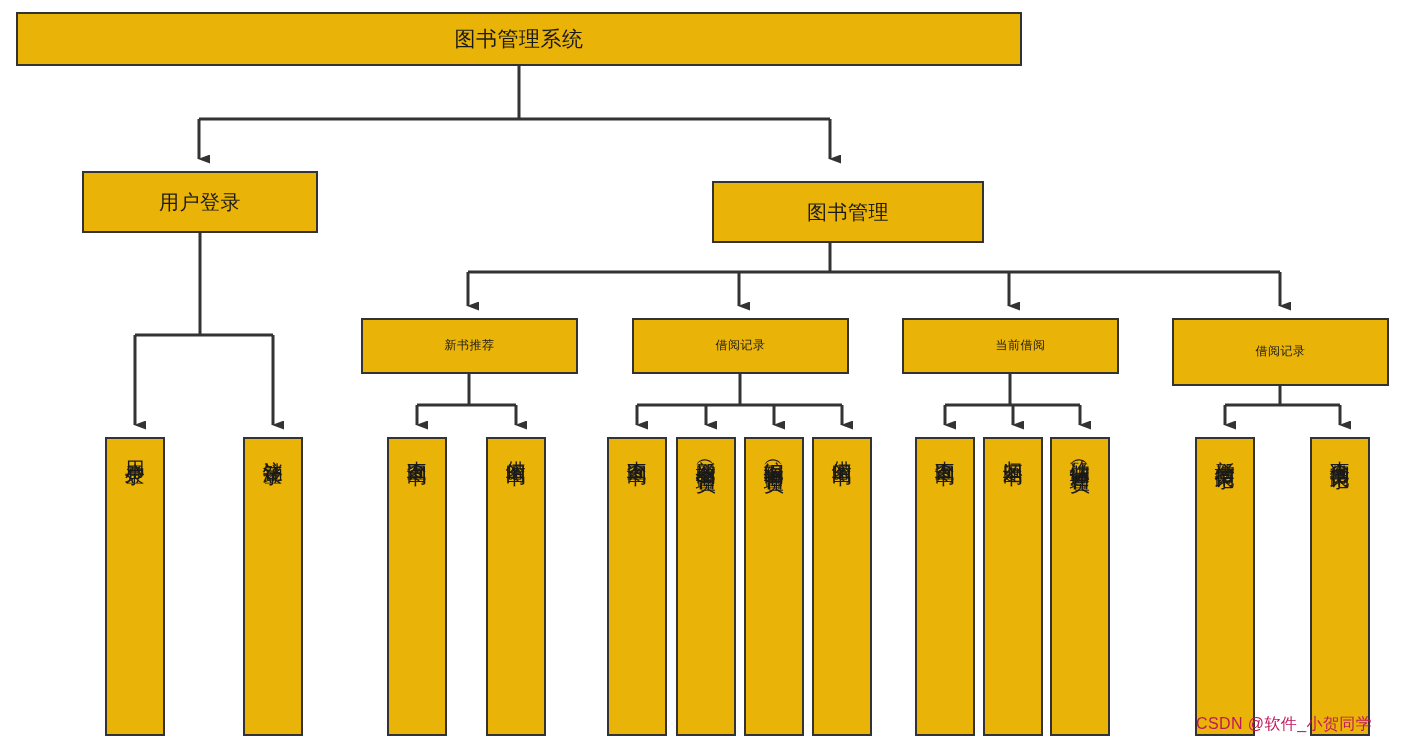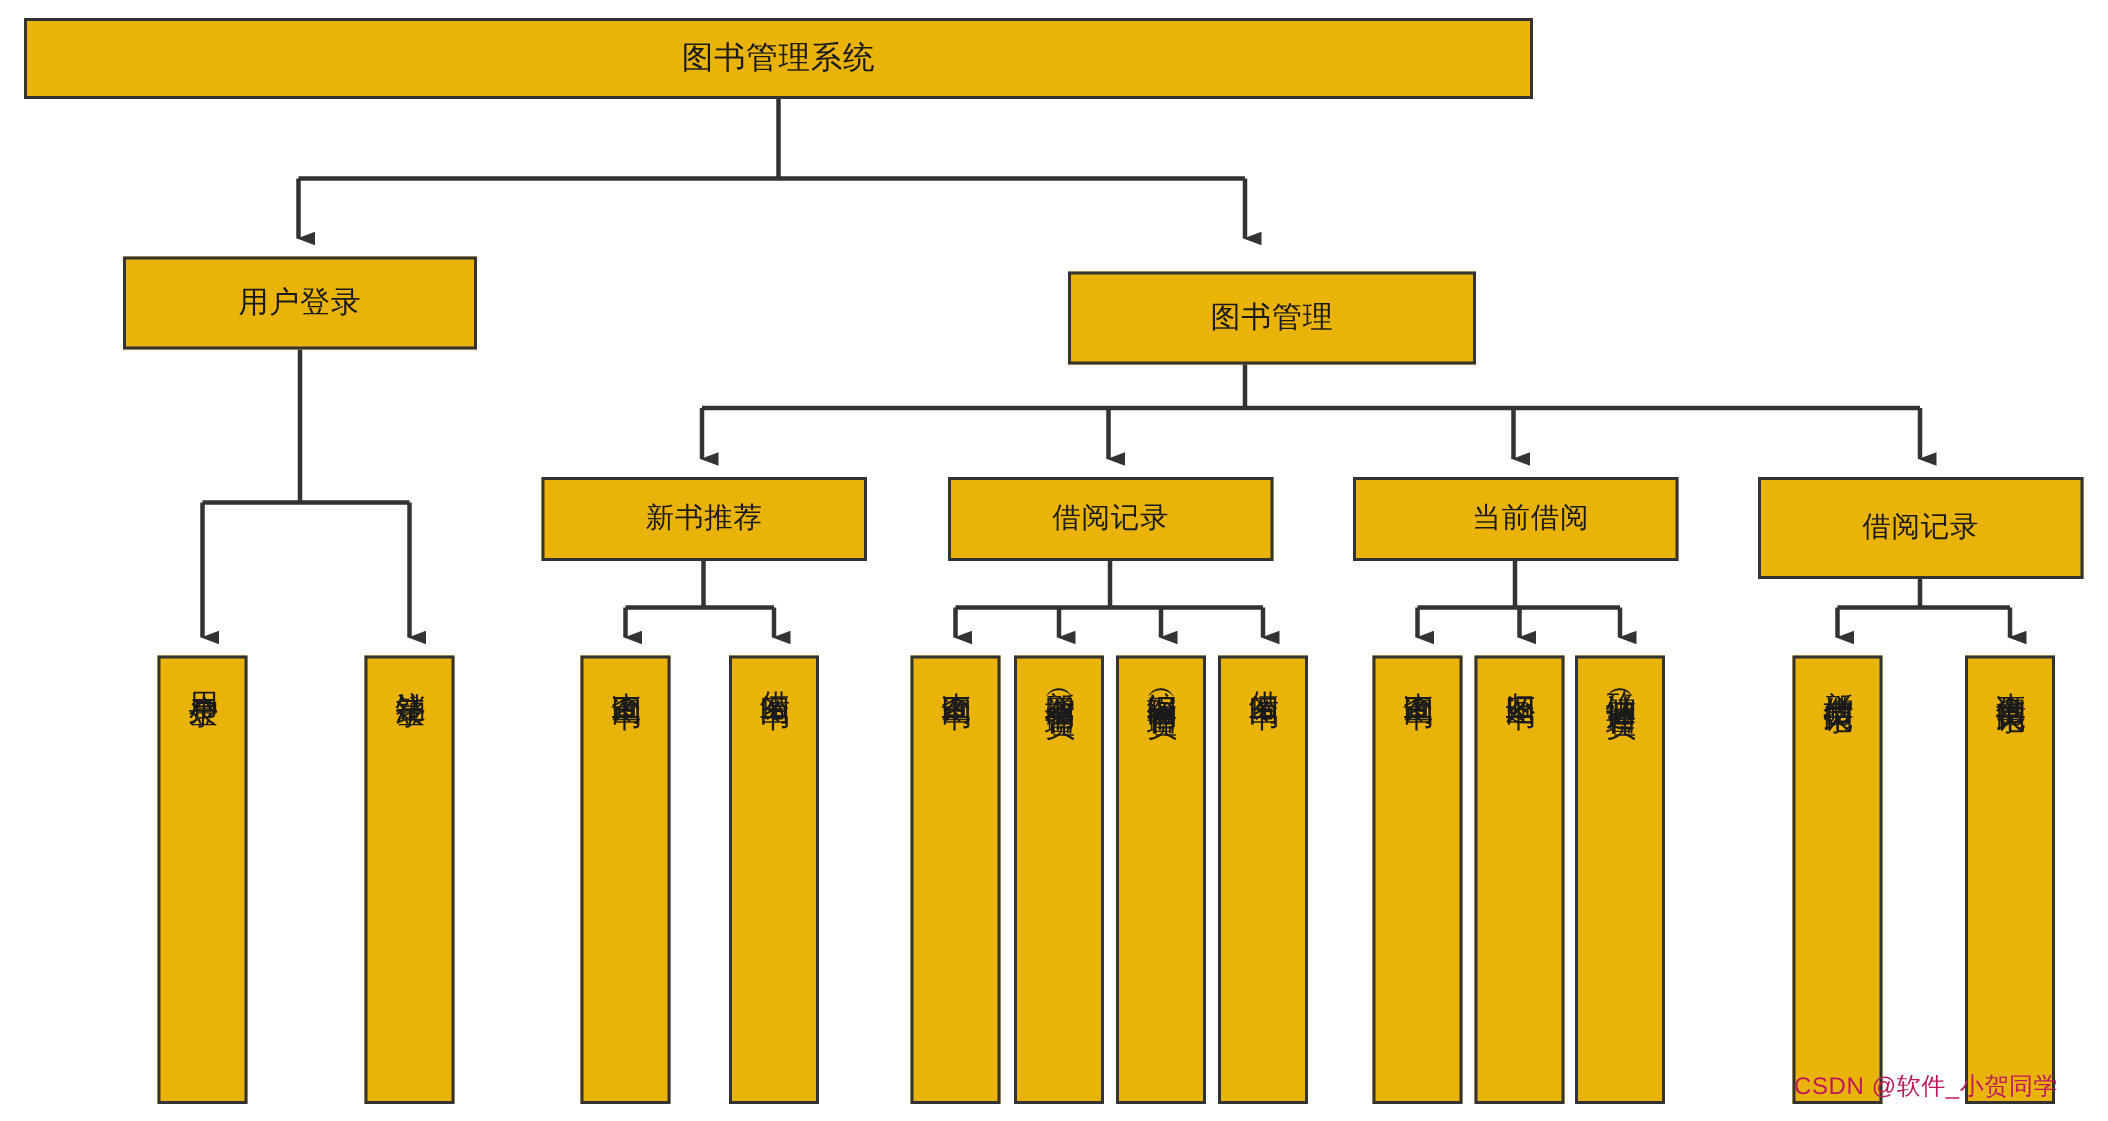--- a/index.html
+++ b/index.html
@@ -39,21 +39,21 @@
     z-index: 2;
   }
   .node-label {
     display: block;
     line-height: 1.12;
     letter-spacing: 0.5px;
     white-space: pre;
   }
   .node.level-root .node-label { font-size: 21px; }
   .node.level-1 .node-label { font-size: 20px; }
-  .node.level-2 .node-label { font-size: 19px; }
+  .node.level-2 .node-label { font-size: 12px; }
   .node.leaf {
     align-items: flex-start;
     padding-top: 6px;
   }
   .node.leaf .node-label {
     writing-mode: vertical-rl;
     text-orientation: upright;
     font-size: 20px;
     line-height: 1.22;
     letter-spacing: 2px;

